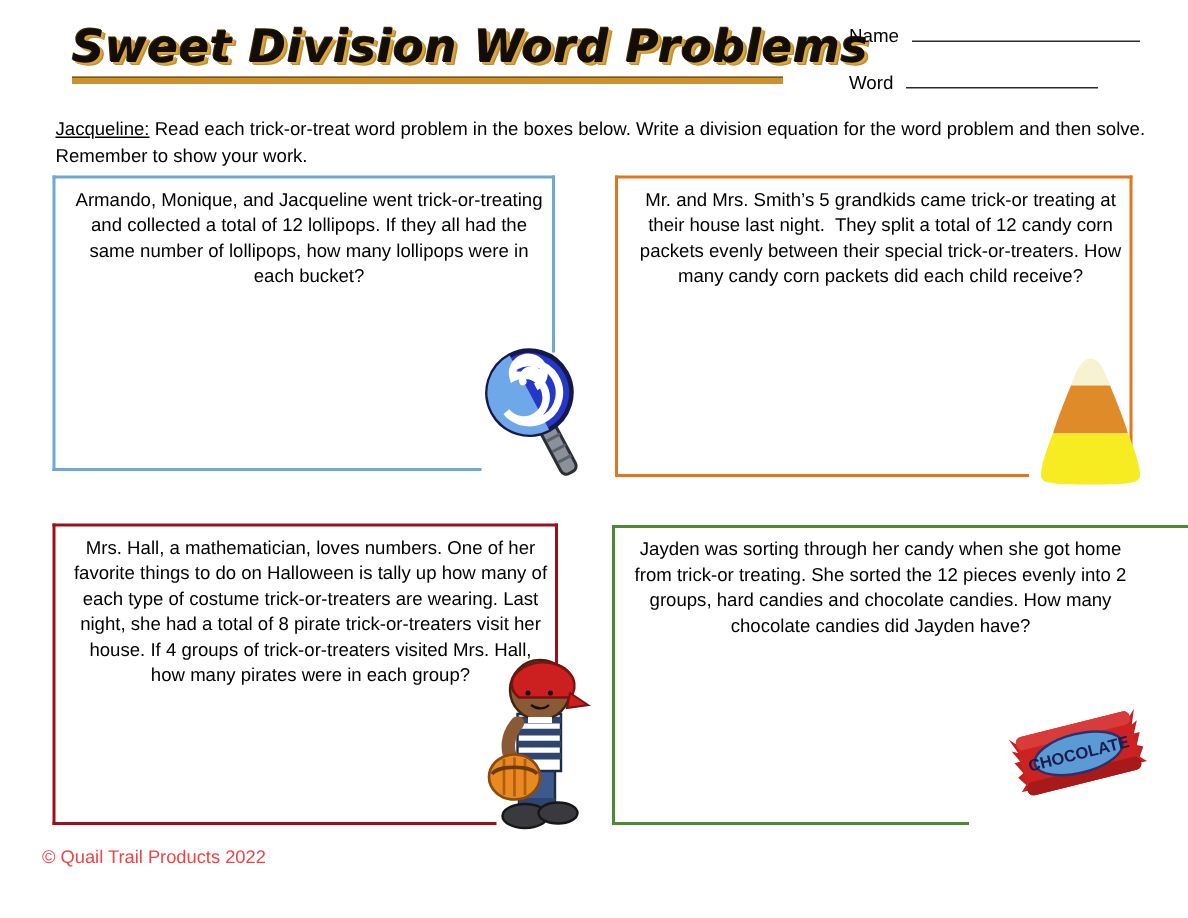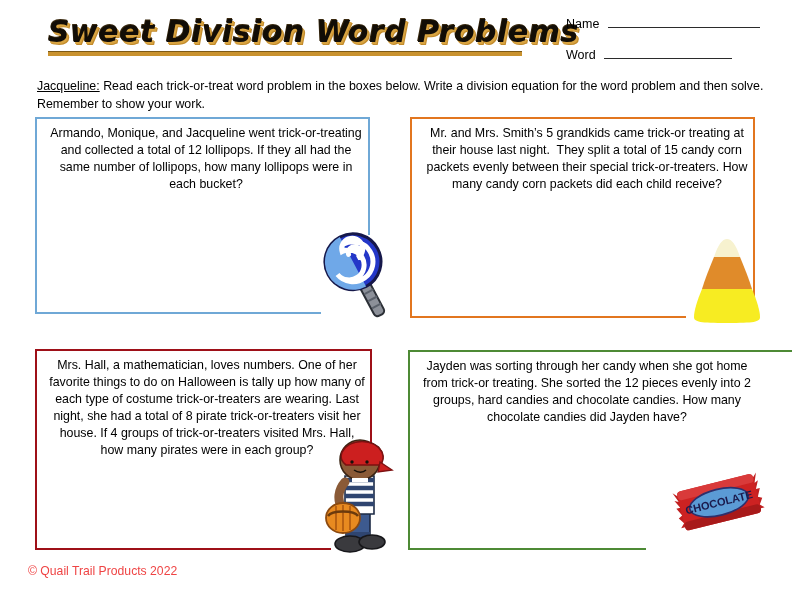--- a/index.html
+++ b/index.html
@@ -189,21 +189,21 @@
   <div class="edge-right"></div>
   <div class="edge-bottom"></div>
   <div class="problem-text">Armando, Monique, and Jacqueline went trick-or-treating and collected a total of 12 lollipops. If they all had the same number of lollipops, how many lollipops were in each bucket?</div>
 </div>
 
 <div class="problem-box" id="problem-box-2">
   <div class="edge-top"></div>
   <div class="edge-left"></div>
   <div class="edge-right"></div>
   <div class="edge-bottom"></div>
-  <div class="problem-text">Mr. and Mrs. Smith’s 5 grandkids came trick-or treating at their house last night.  They split a total of 15 candy corn packets evenly between their special trick-or-treaters. How many candy corn packets did each child receive?</div>
+  <div class="problem-text">Mr. and Mrs. Smith’s 5 grandkids came trick-or treating at their house last night.  They split a total of 12 candy corn packets evenly between their special trick-or-treaters. How many candy corn packets did each child receive?</div>
 </div>
 
 <div class="problem-box" id="problem-box-3">
   <div class="edge-top"></div>
   <div class="edge-left"></div>
   <div class="edge-right"></div>
   <div class="edge-bottom"></div>
   <div class="problem-text">Mrs. Hall, a mathematician, loves numbers. One of her favorite things to do on Halloween is tally up how many of each type of costume trick-or-treaters are wearing. Last night, she had a total of 8 pirate trick-or-treaters visit her house. If 4 groups of trick-or-treaters visited Mrs. Hall, how many pirates were in each group?</div>
 </div>
 

